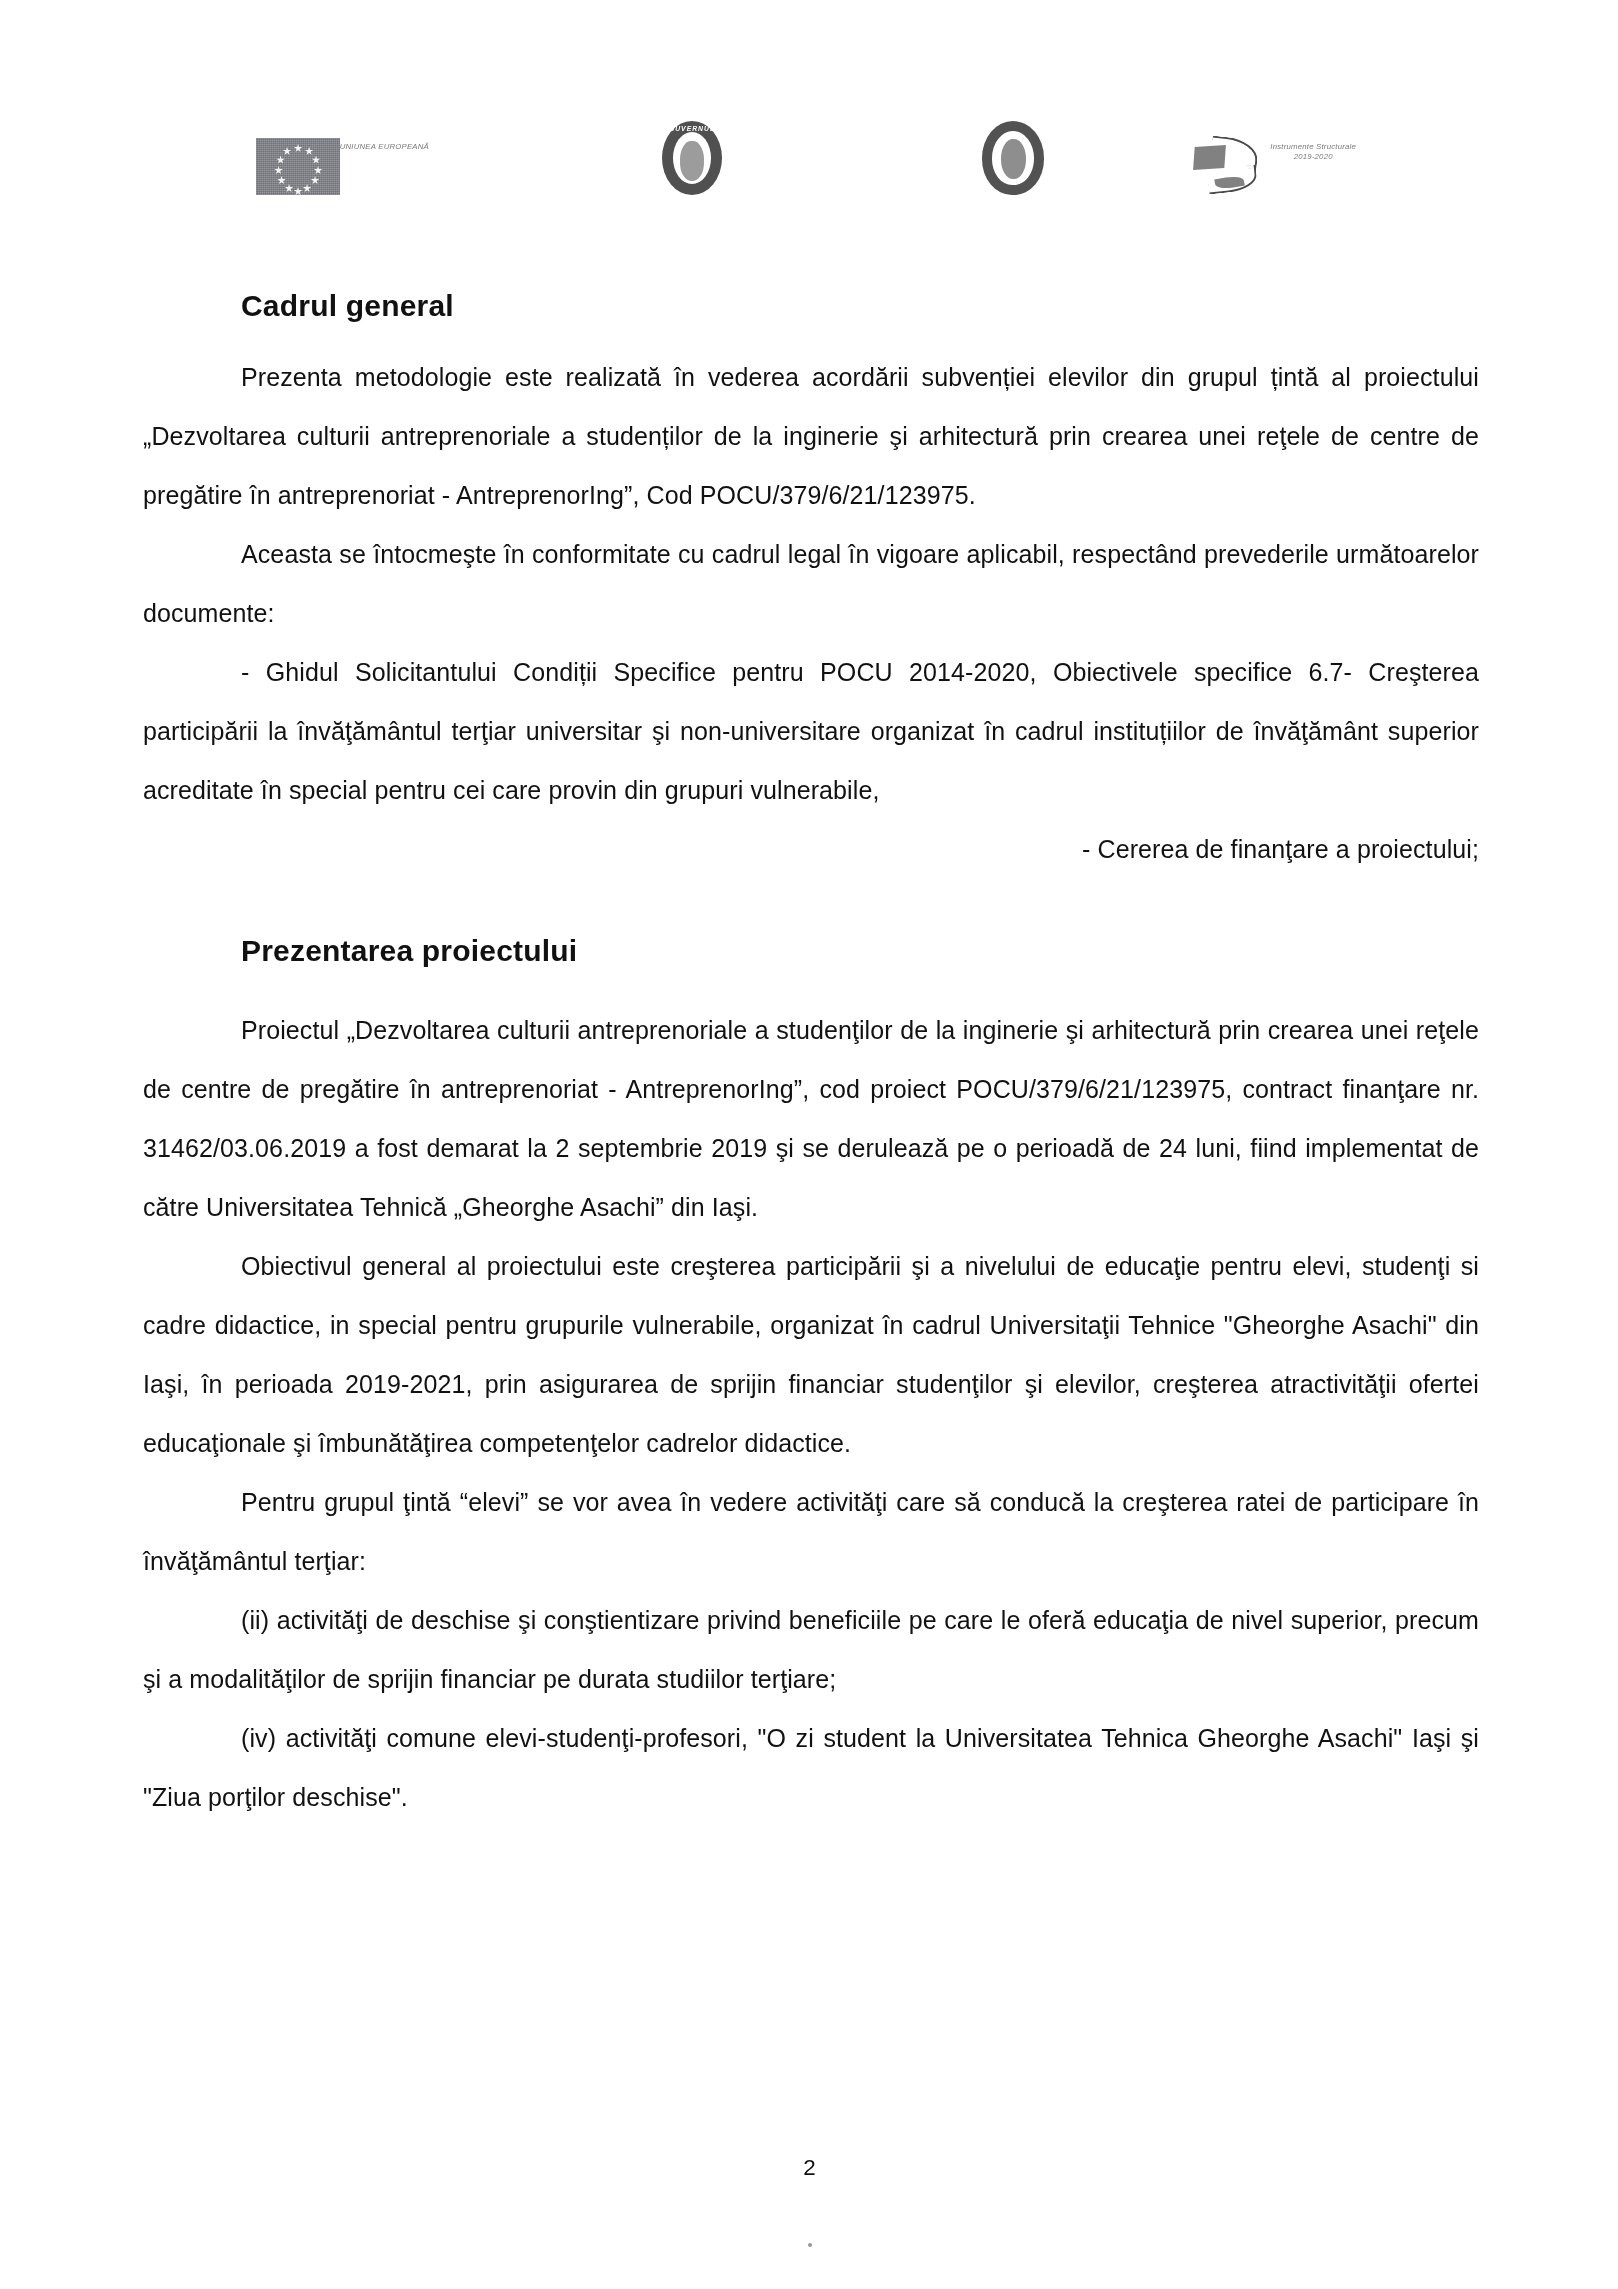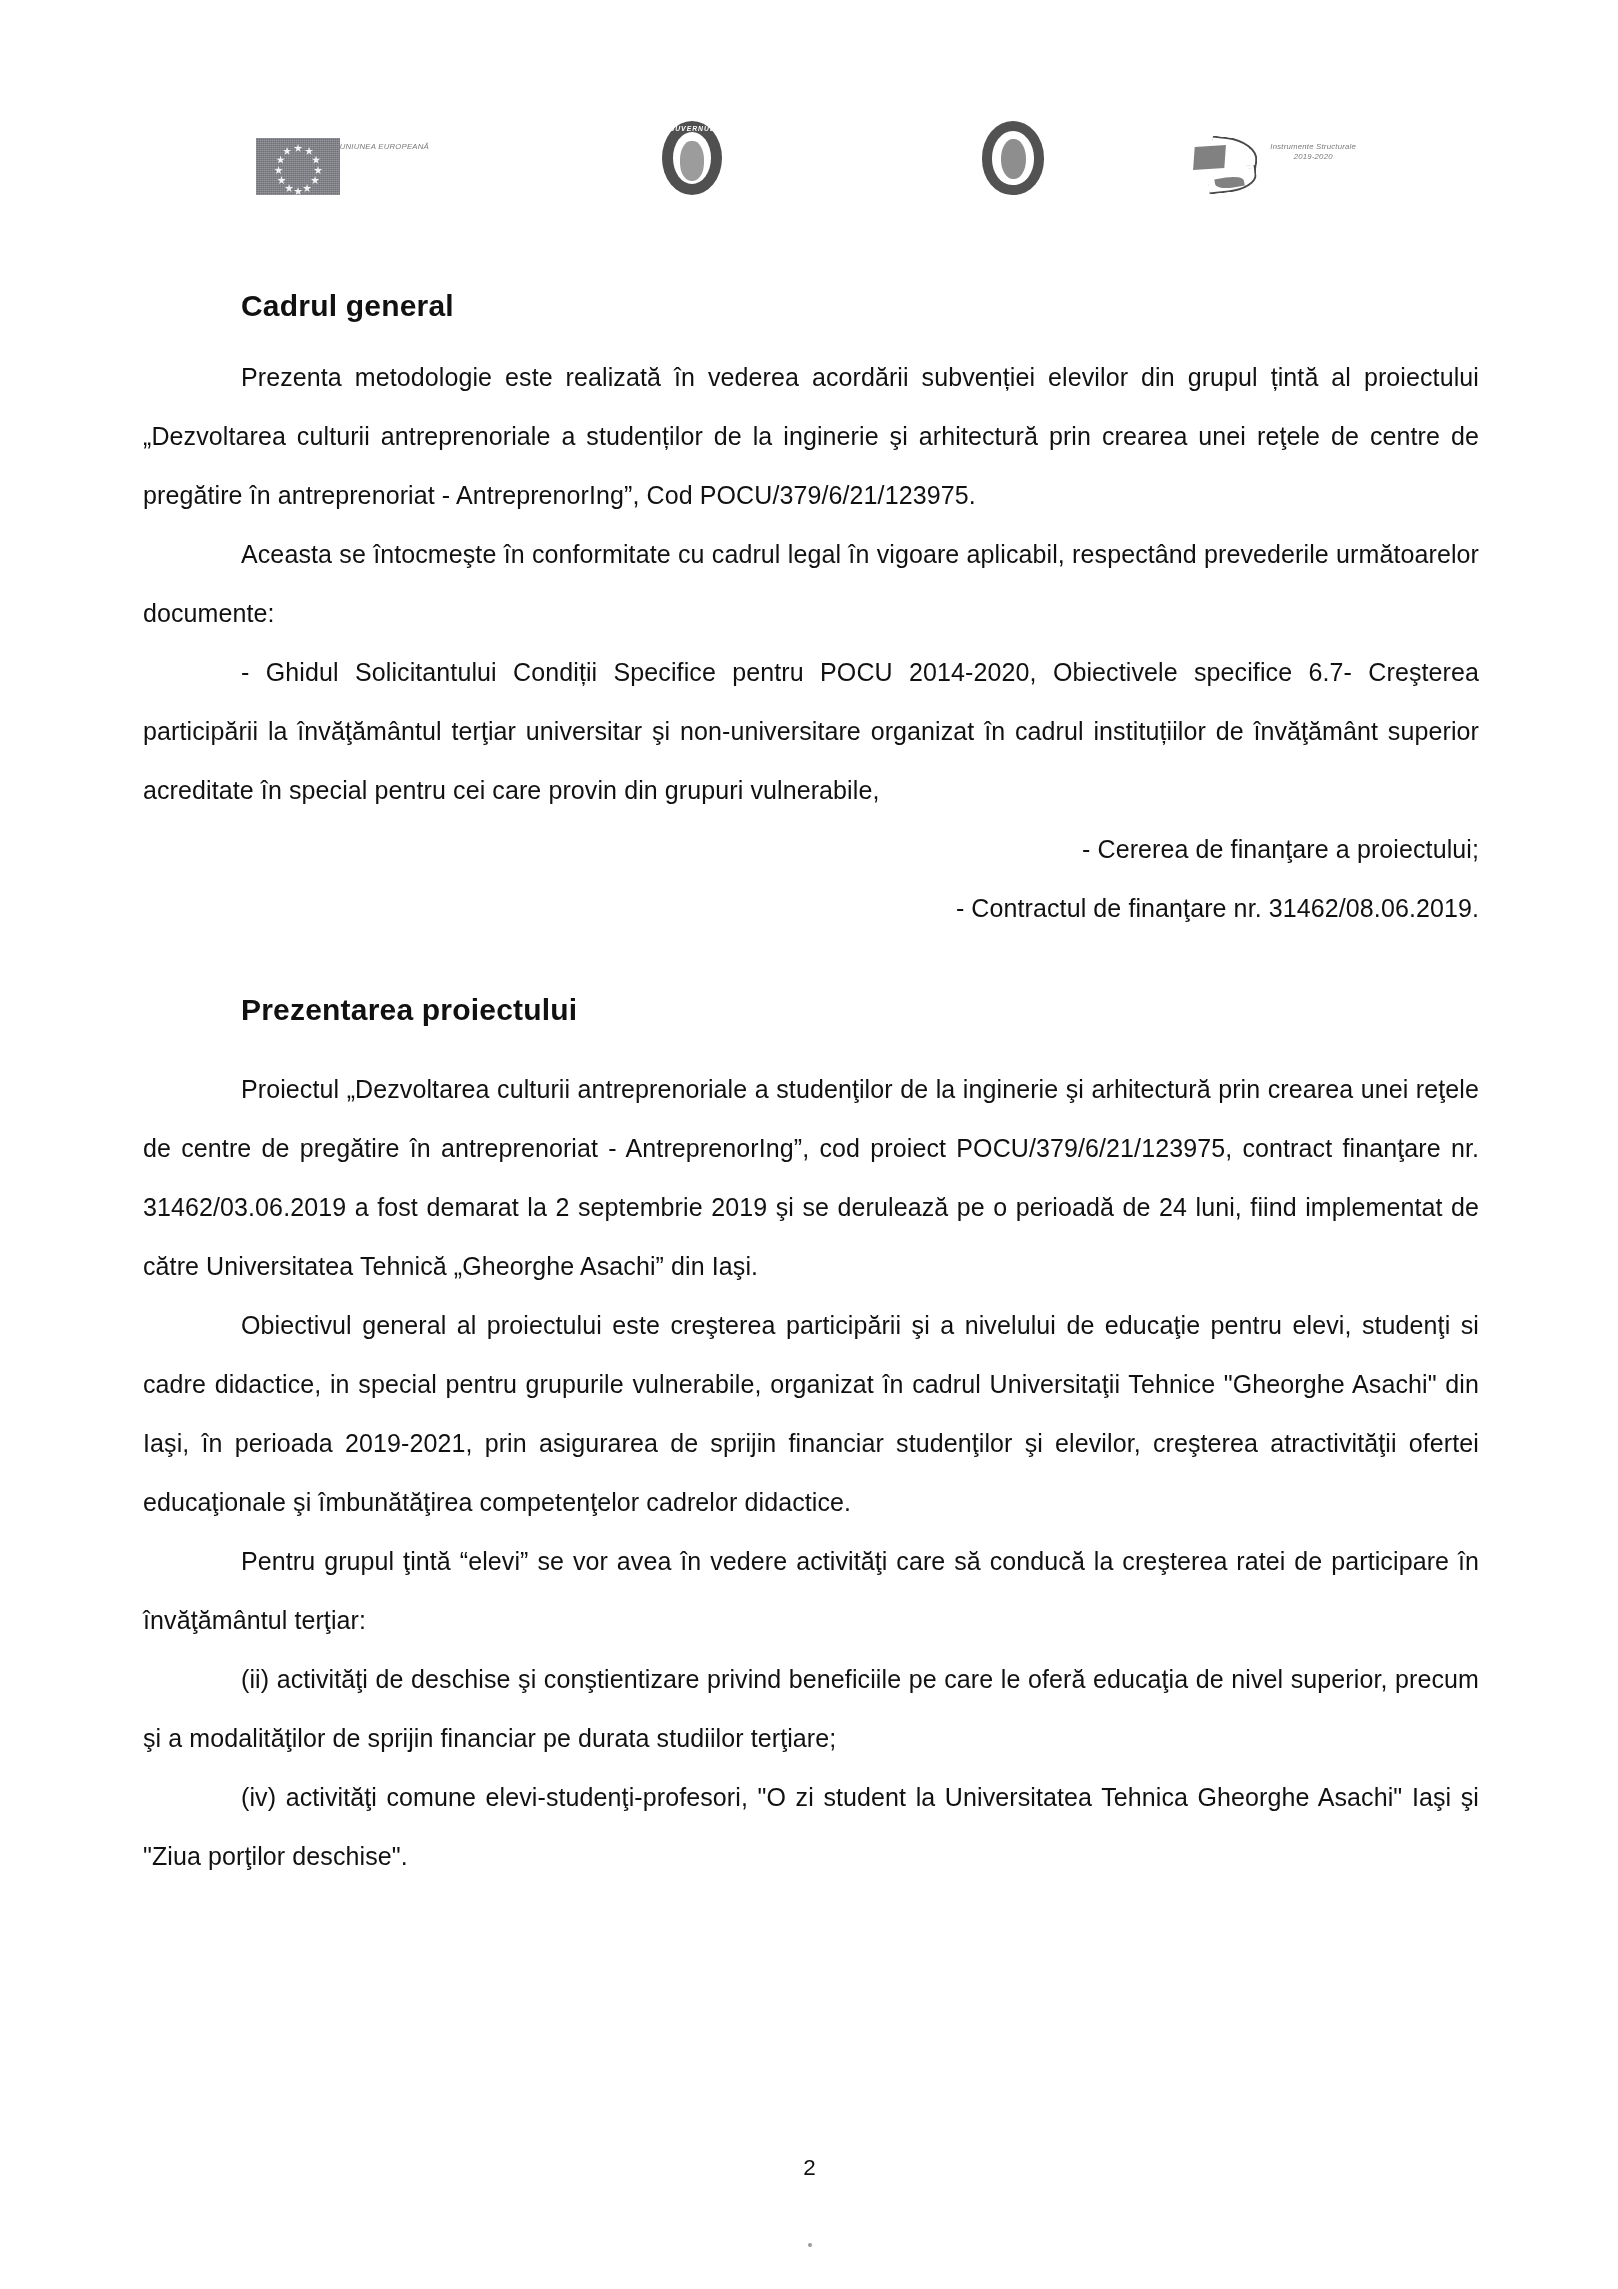--- a/index.html
+++ b/index.html
@@ -289,21 +289,20 @@
     </div>
 
   </div>
 
   <div class="content" id="doc-content">
       <h2 class="section-title">Cadrul general</h2>
       <p class="para indent"><span>Prezenta metodologie este realizată în vederea acordării subvenției elevilor din grupul țintă al proiectului „</span><span class="it">Dezvoltarea culturii antreprenoriale a studenților de la inginerie şi arhitectură prin crearea unei reţele de centre de pregătire în antreprenoriat - AntreprenorIng”</span><span>, Cod POCU/379/6/21/123975.</span></p>
       <p class="para indent"><span>Aceasta se întocmeşte în conformitate cu cadrul legal în vigoare aplicabil, respectând prevederile următoarelor documente:</span></p>
       <p class="para indent"><span>- Ghidul Solicitantului Condiții Specifice pentru POCU 2014-2020, Obiectivele specifice 6.7- Creşterea participării la învăţământul terţiar universitar şi non-universitare organizat în cadrul instituțiilor de învăţământ superior acreditate în special pentru cei care provin din grupuri vulnerabile,</span></p>
       <p class="para bullet"><span>- Cererea de finanţare a proiectului;</span></p>
-      <p class="para bullet"><span>- Contractul de finanţare nr. 31462/08.06.2019.</span></p>
       <h2 class="section-title second">Prezentarea proiectului</h2>
       <p class="para indent"><span>Proiectul „</span><span class="it">Dezvoltarea culturii antreprenoriale a studenţilor de la inginerie şi arhitectură prin crearea unei reţele de centre de pregătire în antreprenoriat - AntreprenorIng”</span><span>, cod proiect POCU/379/6/21/123975, contract finanţare nr. 31462/03.06.2019  a fost demarat la 2 septembrie 2019 şi se derulează pe o perioadă de 24 luni, fiind implementat de către Universitatea Tehnică „Gheorghe Asachi” din Iaşi.</span></p>
       <p class="para indent"><span>Obiectivul general al proiectului este creşterea participării şi a nivelului de educaţie pentru elevi, studenţi si cadre didactice, in special pentru grupurile vulnerabile, organizat în cadrul Universitaţii Tehnice "Gheorghe Asachi" din Iaşi, în perioada 2019-2021, prin asigurarea de sprijin financiar studenţilor şi elevilor, creşterea atractivităţii ofertei educaţionale şi îmbunătăţirea competenţelor cadrelor didactice.</span></p>
       <p class="para indent"><span>Pentru grupul ţintă “elevi” se vor avea în vedere activităţi care să conducă la creşterea ratei de participare în învăţământul terţiar:</span></p>
       <p class="para indent"><span>(ii) </span><span class="it">activităţi de deschise şi conştientizare</span><span> privind beneficiile pe care le oferă educaţia de nivel superior, precum şi a modalităţilor de sprijin financiar pe durata studiilor terţiare;</span></p>
       <p class="para indent"><span>(iv) </span><span class="it">activităţi comune elevi-studenţi-profesori</span><span>, "O zi student la Universitatea Tehnica Gheorghe Asachi" Iaşi şi "Ziua porţilor deschise".</span></p>
     </div>
 
   <div class="page-number">2</div>
   <div class="footer-dot"></div>

